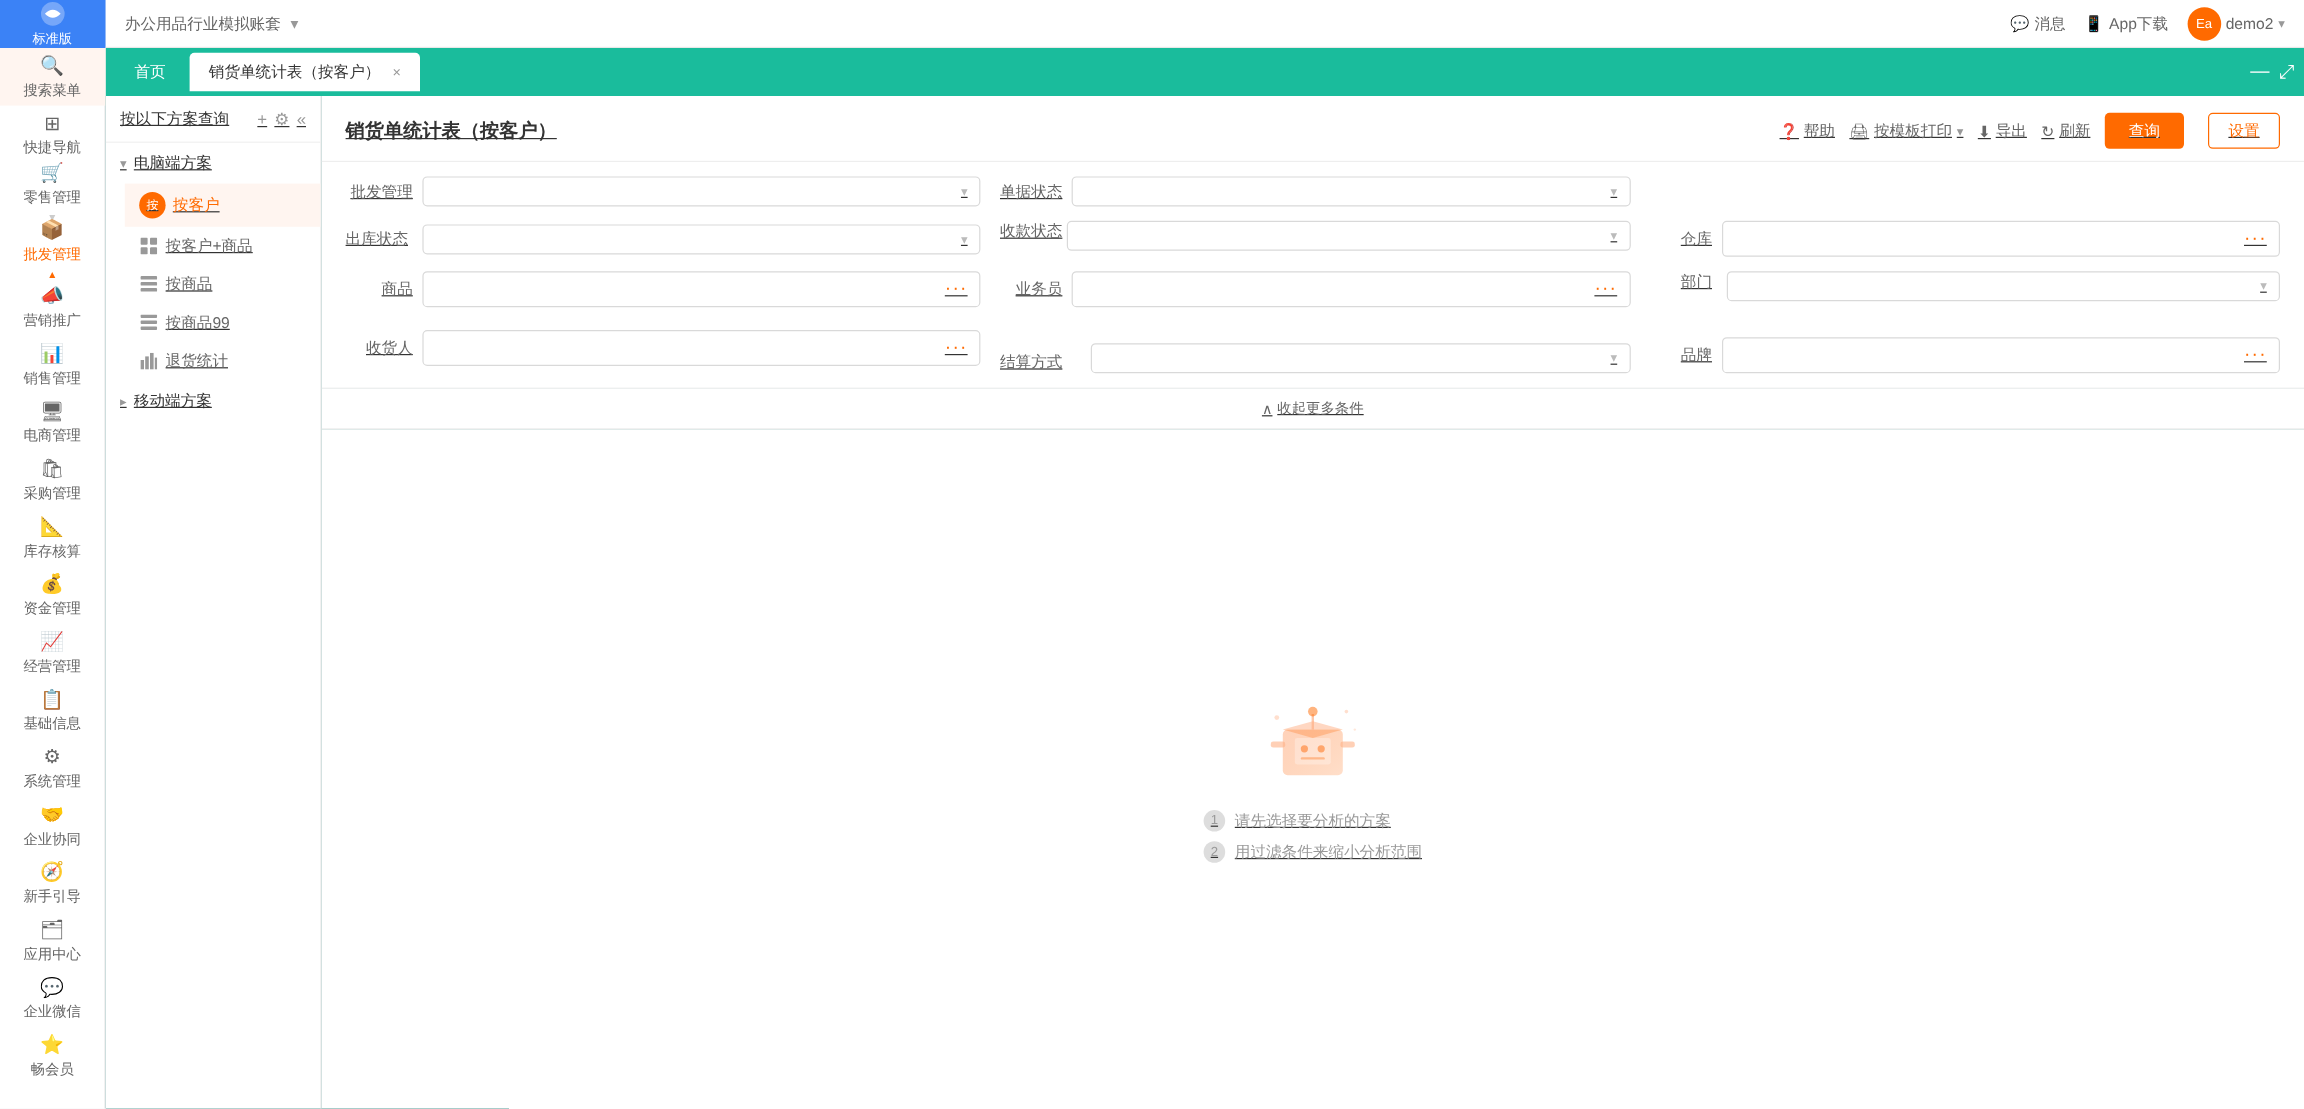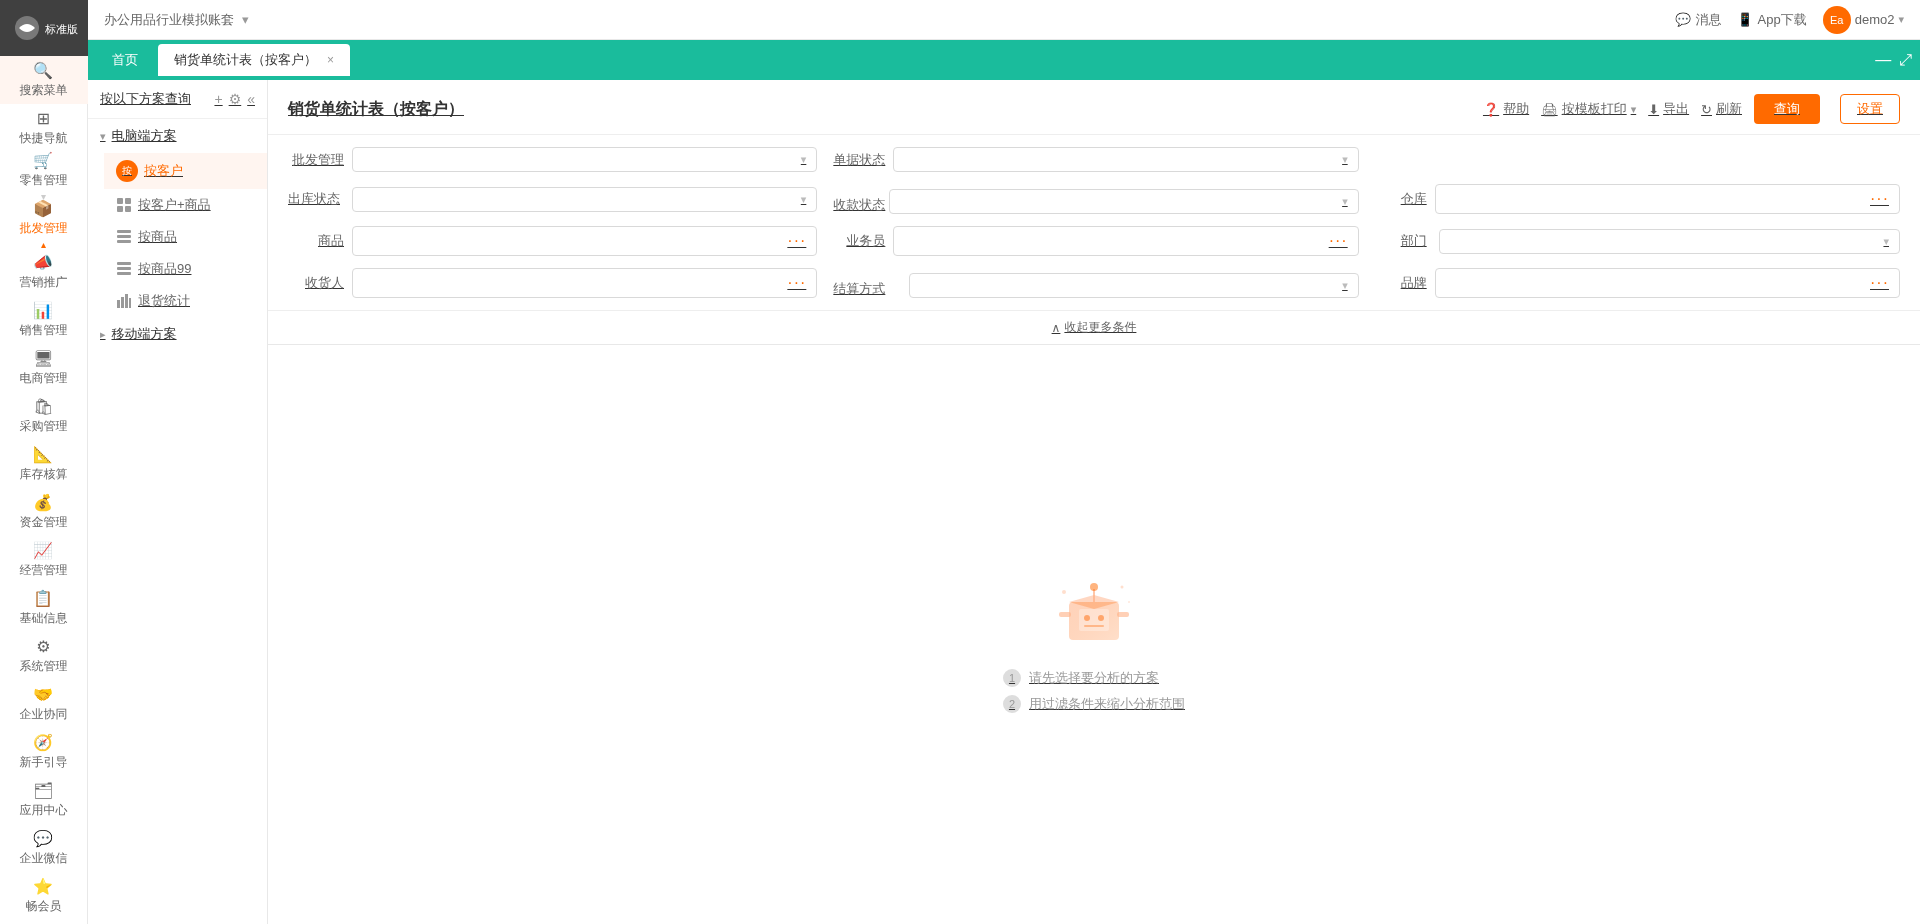--- a/index.html
+++ b/index.html
@@ -1,20 +1,20 @@
 <!DOCTYPE html>
 <html><head>
   <meta charset="utf-8">
   <style>
     * { margin: 0; padding: 0; box-sizing: border-box; }
     body { font-family: "Microsoft YaHei", sans-serif; font-size: 13px; background: #f0f2f5; color: #333; width: 1920px; height: 924px; overflow: hidden; display: flex; }
 
     
     .sidebar { width: 88px; background: #fff; display: flex; flex-direction: column; align-items: center; border-right: 1px solid #e8e8e8; height: 924px; flex-shrink: 0; }
-    .sidebar-logo { width: 88px; height: 56px; background: #404040; display: flex; align-items: center; justify-content: center; flex-direction: row; }
+    .sidebar-logo { width: 88px; height: 40px; background: #3b82f6; display: flex; align-items: center; justify-content: center; flex-direction: column; }
     .sidebar-logo-text { color: #fff; font-size: 11px; margin-top: 2px; }
     .sidebar-logo-icon { width: 36px; height: 28px; }
     .sidebar-item { width: 88px; height: 48px; display: flex; flex-direction: column; align-items: center; justify-content: center; cursor: pointer; font-size: 12px; color: #666; gap: 2px; }
     .sidebar-item .icon { font-size: 16px; }
     .sidebar-search { width: 88px; height: 48px; display: flex; flex-direction: column; align-items: center; justify-content: center; cursor: pointer; font-size: 12px; color: #666; gap: 2px; background: #fff5f0; }
 
     
     .main-area { flex: 1; display: flex; flex-direction: column; height: 924px; overflow: hidden; }
 
     
@@ -313,21 +313,21 @@
 
 
         <div style="display:grid; grid-template-columns: 1fr 1fr 1fr; gap:12px; margin-bottom:12px;">
           <div style="display:flex;align-items:center;gap:8px;">
             <span style="color:#666;font-size:13px;white-space:nowrap;min-width:56px;text-align:left;">出库状态</span>
             <div style="display:flex;align-items:center;border:1px solid #d9d9d9;border-radius:4px;padding:5px 10px;background:#fff;cursor:pointer;flex:1;">
               <span style="color:#bbb;font-size:13px;flex:1;"></span>
               <span style="color:#bbb;font-size:11px;">▾</span>
             </div>
           </div>
-          <div style="display:flex;align-items:flex-end;gap:4px;">
+          <div style="display:flex;align-items:flex-start;gap:4px;">
             <span style="color:#666;font-size:13px;white-space:nowrap;min-width:56px;text-align:right;">收款状态</span>
             <div style="display:flex;align-items:center;border:1px solid #d9d9d9;border-radius:4px;padding:5px 10px;background:#fff;cursor:pointer;flex:1;">
               <span style="color:#bbb;font-size:13px;flex:1;"></span>
               <span style="color:#bbb;font-size:11px;">▾</span>
             </div>
           </div>
           <div style="display:flex;align-items:center;gap:8px;">
             <span style="color:#666;font-size:13px;white-space:nowrap;min-width:56px;text-align:right;">仓库</span>
             <div style="display:flex;align-items:center;border:1px solid #d9d9d9;border-radius:4px;padding:5px 10px;background:#fff;cursor:pointer;flex:1;">
               <span style="color:#bbb;font-size:13px;flex:1;"></span>
@@ -344,21 +344,21 @@
               <span style="color:#ff6a00;font-size:16px;letter-spacing:1px;">···</span>
             </div>
           </div>
           <div style="display:flex;align-items:center;gap:8px;">
             <span style="color:#666;font-size:13px;white-space:nowrap;min-width:56px;text-align:right;">业务员</span>
             <div style="display:flex;align-items:center;border:1px solid #d9d9d9;border-radius:4px;padding:5px 10px;background:#fff;cursor:pointer;flex:1;">
               <span style="color:#bbb;font-size:13px;flex:1;"></span>
               <span style="color:#ff6a00;font-size:16px;letter-spacing:1px;">···</span>
             </div>
           </div>
-          <div style="display:flex;align-items:center;gap:12px;">
+          <div style="display:flex;align-items:flex-start;gap:12px;">
             <span style="color:#666;font-size:13px;white-space:nowrap;min-width:56px;text-align:right;">部门</span>
             <div style="display:flex;align-items:center;border:1px solid #d9d9d9;border-radius:4px;padding:5px 10px;background:#fff;cursor:pointer;flex:1;">
               <span style="color:#bbb;font-size:13px;flex:1;"></span>
               <span style="color:#bbb;font-size:11px;">▾</span>
             </div>
           </div>
         </div>
 
         <div style="display:grid; grid-template-columns: 1fr 1fr 1fr; gap:12px;">
           <div style="display:flex;align-items:center;gap:8px;">
@@ -368,21 +368,21 @@
               <span style="color:#ff6a00;font-size:16px;letter-spacing:1px;">···</span>
             </div>
           </div>
           <div style="display:flex;align-items:flex-end;gap:24px;">
             <span style="color:#666;font-size:13px;white-space:nowrap;min-width:56px;text-align:right;">结算方式</span>
             <div style="display:flex;align-items:center;border:1px solid #d9d9d9;border-radius:4px;padding:5px 10px;background:#fff;cursor:pointer;flex:1;">
               <span style="color:#bbb;font-size:13px;flex:1;"></span>
               <span style="color:#bbb;font-size:11px;">▾</span>
             </div>
           </div>
-          <div style="display:flex;align-items:center;gap:8px;">
+          <div style="display:flex;align-items:center;gap:8px;margin-top:13px;">
             <span style="color:#666;font-size:13px;white-space:nowrap;min-width:56px;text-align:right;">品牌</span>
             <div style="display:flex;align-items:center;border:1px solid #d9d9d9;border-radius:4px;padding:5px 10px;background:#fff;cursor:pointer;flex:1;">
               <span style="color:#bbb;font-size:13px;flex:1;"></span>
               <span style="color:#ff6a00;font-size:16px;letter-spacing:1px;">···</span>
             </div>
           </div>
         </div>
       </div>
 
       <div class="collapse-row">

